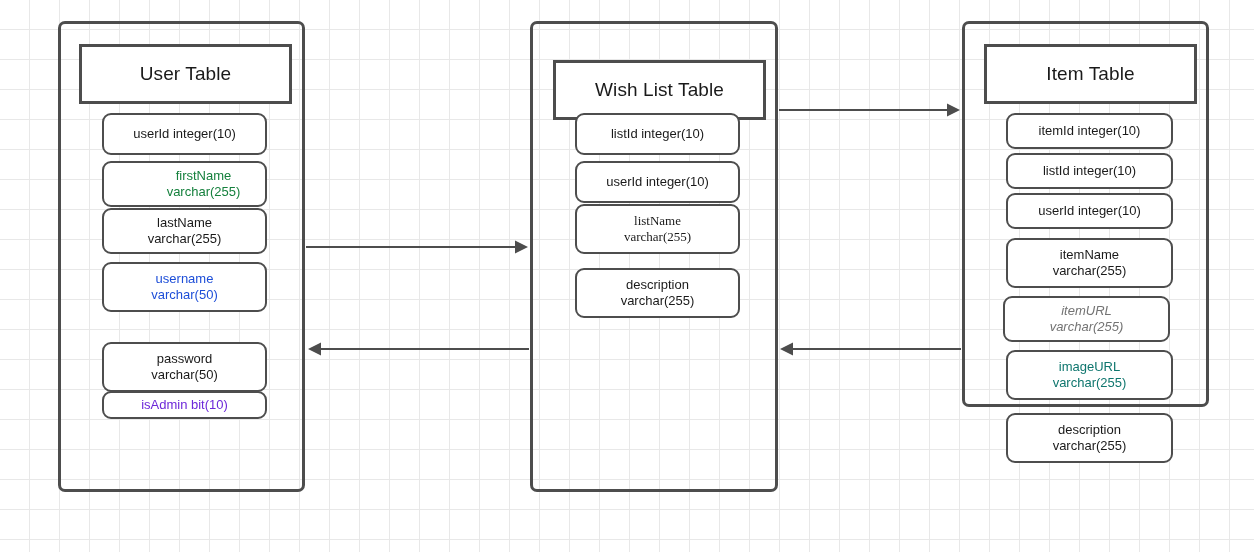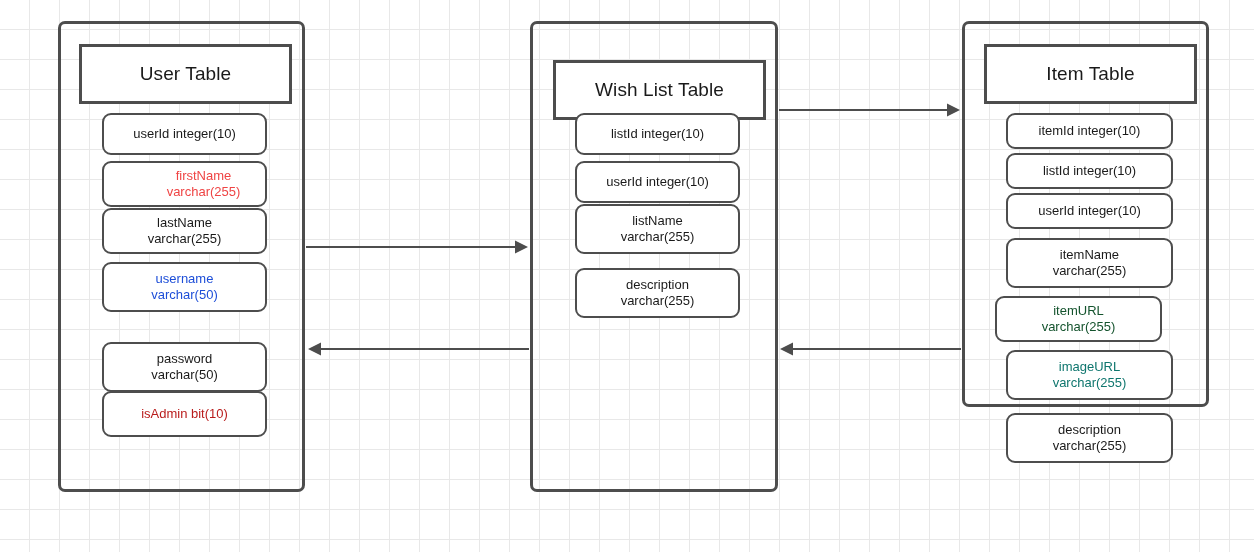--- a/index.html
+++ b/index.html
@@ -82,47 +82,47 @@
     overflow: visible;
   }
 </style>
 </head>
 <body>
 
 <div id="canvas">
     <div class="table-container" style="left: 58px; top: 21px; width: 247px; height: 471px; border-color: rgb(77, 77, 77);">
       <div class="table-title" style="left: 18px; top: 20px; width: 213px; height: 60px; border-color: rgb(77, 77, 77); color: rgb(26, 26, 26); background: rgb(255, 255, 255);">User Table</div>
       <div class="field-box" style="left: 41px; top: 89px; width: 165px; height: 42px; border-color: rgb(77, 77, 77); color: rgb(26, 26, 26); background: rgb(255, 255, 255);">userId integer(10)</div>
-      <div class="field-box" style="left: 41px; top: 137px; width: 165px; height: 46px; border-color: rgb(77, 77, 77); color: #ef4444; background: rgb(255, 255, 255); padding-left: 42px;">firstName
+      <div class="field-box" style="left: 41px; top: 137px; width: 165px; height: 46px; border-color: rgb(77, 77, 77); color: #15803d; background: rgb(255, 255, 255); padding-left: 42px;">firstName
 varchar(255)</div>
       <div class="field-box" style="left: 41px; top: 184px; width: 165px; height: 46px; border-color: rgb(77, 77, 77); color: rgb(26, 26, 26); background: rgb(255, 255, 255);">lastName
 varchar(255)</div>
       <div class="field-box" style="left: 41px; top: 238px; width: 165px; height: 50px; border-color: rgb(77, 77, 77); color: #1d4ed8; background: rgb(255, 255, 255);">username
 varchar(50)</div>
       <div class="field-box" style="left: 41px; top: 302px; width: 165px; height: 50px; border-color: rgb(77, 77, 77); color: rgb(26, 26, 26); background: rgb(255, 255, 255); margin-top: 16px;">password
 varchar(50)</div>
-      <div class="field-box" style="left: 41px; top: 367px; width: 165px; height: 46px; border-color: rgb(77, 77, 77); color: #b91c1c; background: rgb(255, 255, 255);">isAdmin bit(10)</div>
+      <div class="field-box" style="left: 41px; top: 367px; width: 165px; height: 28px; border-color: rgb(77, 77, 77); color: #6d28d9; background: rgb(255, 255, 255);">isAdmin bit(10)</div>
     </div>
     <div class="table-container" style="left: 530px; top: 21px; width: 248px; height: 471px; border-color: rgb(77, 77, 77);">
       <div class="table-title" style="left: 20px; top: 20px; width: 213px; height: 60px; border-color: rgb(77, 77, 77); color: rgb(26, 26, 26); background: rgb(255, 255, 255); margin-top: 16px;">Wish List Table</div>
       <div class="field-box" style="left: 42px; top: 89px; width: 165px; height: 42px; border-color: rgb(77, 77, 77); color: rgb(26, 26, 26); background: rgb(255, 255, 255);">listId integer(10)</div>
       <div class="field-box" style="left: 42px; top: 137px; width: 165px; height: 42px; border-color: rgb(77, 77, 77); color: rgb(26, 26, 26); background: rgb(255, 255, 255);">userId integer(10)</div>
-      <div class="field-box" style="left: 42px; top: 180px; width: 165px; height: 50px; border-color: rgb(77, 77, 77); color: rgb(26, 26, 26); background: rgb(255, 255, 255);">listName
+      <div class="field-box" style="left: 42px; top: 180px; width: 165px; height: 50px; border-color: rgb(77, 77, 77); color: rgb(26, 26, 26); background: rgb(255, 255, 255); font-family: Liberation Serif, serif;">listName
 varchar(255)</div>
       <div class="field-box" style="left: 42px; top: 244px; width: 165px; height: 50px; border-color: rgb(77, 77, 77); color: rgb(26, 26, 26); background: rgb(255, 255, 255);">description
 varchar(255)</div>
     </div>
     <div class="table-container" style="left: 962px; top: 21px; width: 247px; height: 386px; border-color: rgb(77, 77, 77);">
       <div class="table-title" style="left: 19px; top: 20px; width: 213px; height: 60px; border-color: rgb(77, 77, 77); color: rgb(26, 26, 26); background: rgb(255, 255, 255);">Item Table</div>
       <div class="field-box" style="left: 41px; top: 89px; width: 167px; height: 36px; border-color: rgb(77, 77, 77); color: rgb(26, 26, 26); background: rgb(255, 255, 255);">itemId integer(10)</div>
       <div class="field-box" style="left: 41px; top: 129px; width: 167px; height: 36px; border-color: rgb(77, 77, 77); color: rgb(26, 26, 26); background: rgb(255, 255, 255);">listId integer(10)</div>
       <div class="field-box" style="left: 41px; top: 169px; width: 167px; height: 36px; border-color: rgb(77, 77, 77); color: rgb(26, 26, 26); background: rgb(255, 255, 255);">userId integer(10)</div>
       <div class="field-box" style="left: 41px; top: 214px; width: 167px; height: 50px; border-color: rgb(77, 77, 77); color: rgb(26, 26, 26); background: rgb(255, 255, 255);">itemName
 varchar(255)</div>
-      <div class="field-box" style="left: 30px; top: 272px; width: 167px; height: 46px; border-color: rgb(77, 77, 77); color: #14532d; background: rgb(255, 255, 255);">itemURL
+      <div class="field-box" style="left: 38px; top: 272px; width: 167px; height: 46px; border-color: rgb(77, 77, 77); color: #737373; background: rgb(255, 255, 255); font-style: italic;">itemURL
 varchar(255)</div>
       <div class="field-box" style="left: 41px; top: 326px; width: 167px; height: 50px; border-color: rgb(77, 77, 77); color: #0f766e; background: rgb(255, 255, 255);">imageURL
 varchar(255)</div>
       <div class="field-box" style="left: 41px; top: 389px; width: 167px; height: 50px; border-color: rgb(77, 77, 77); color: rgb(26, 26, 26); background: rgb(255, 255, 255);">description
 varchar(255)</div>
     </div>
     <div class="connector" style="left: 292px; top: 233px; width: 250px; height: 28px;">
       <svg width="250" height="28" viewBox="0 0 250 28">
         <line x1="14" y1="14" x2="223" y2="14" stroke="#4d4d4d" stroke-width="2.2"></line>
         <polygon points="236,14 223,7.5 223,20.5" fill="#4d4d4d"></polygon>

